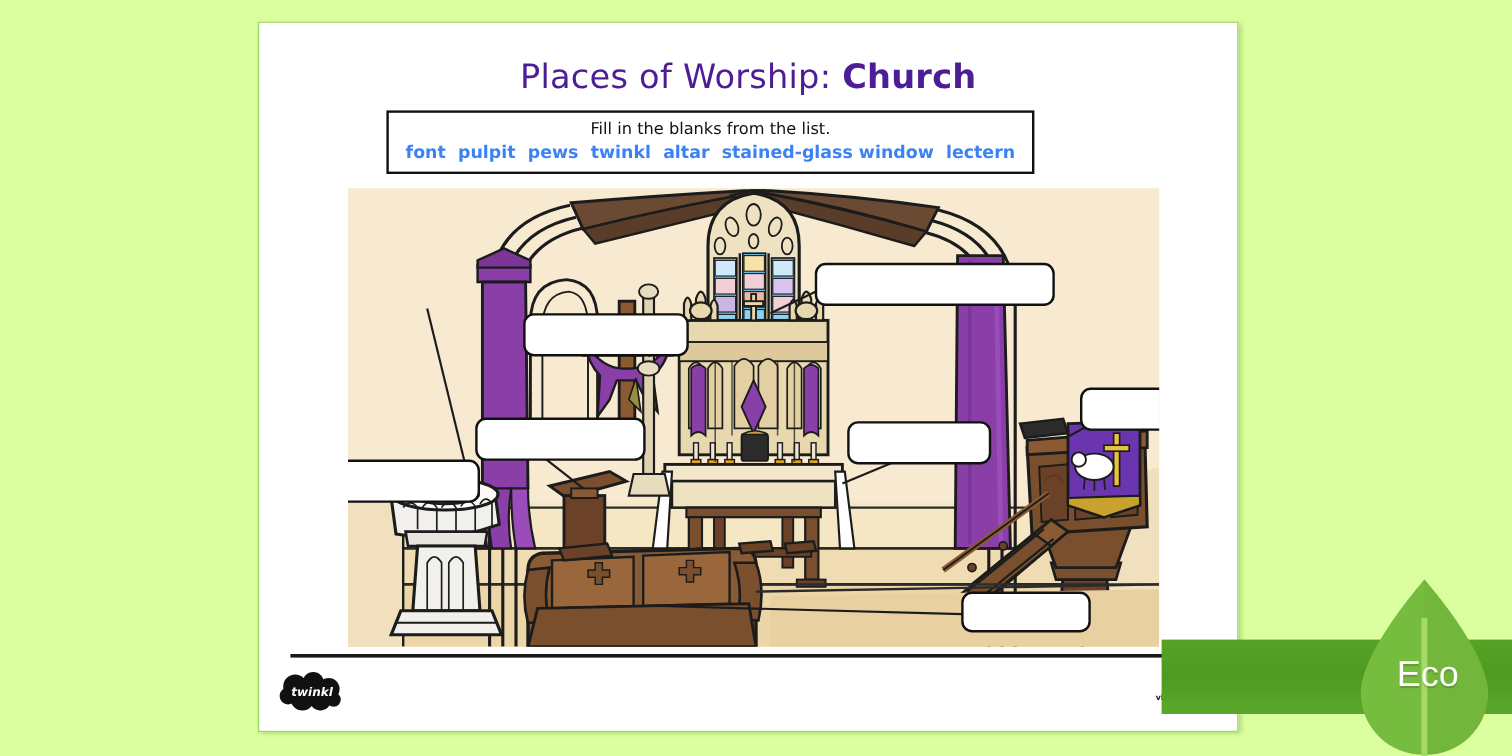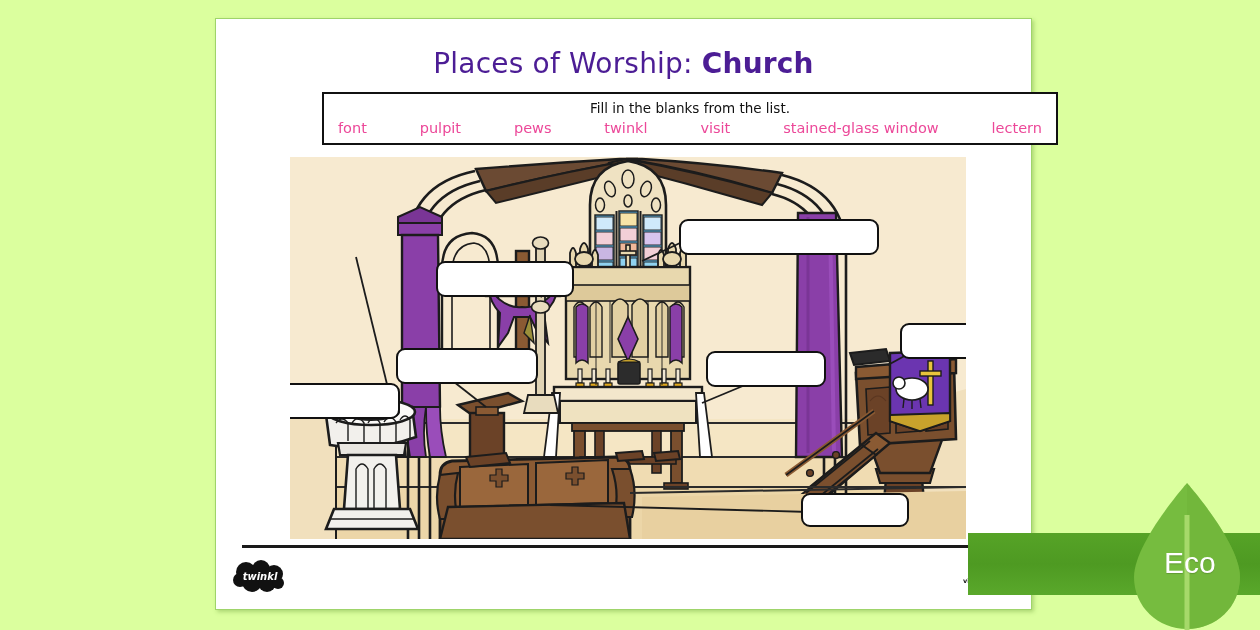--- a/index.html
+++ b/index.html
@@ -42,41 +42,41 @@
     letter-spacing: 0.2px;
     white-space: nowrap;
   }
   #title .bold { font-weight: bold; }
 
   
   #wordbank {
     position: absolute;
     left: 106px;
     top: 73px;
-    width: 736px;
+    width: 540px;
     border: 2px solid #111;
     background: #fff;
     padding: 6px 8px 7px 8px;
   }
   #wordbank-instruction {
     text-align: center;
     font-family: "DejaVu Sans", sans-serif;
     font-size: 13.5px;
     color: #111;
     margin-bottom: 4px;
   }
   #wordbank-words {
     display: flex;
     justify-content: space-between;
     align-items: center;
     padding: 0 6px;
     font-family: "DejaVu Sans", sans-serif;
     font-size: 14.5px;
-    font-weight: normal;
-    color: #ec4899;
+    font-weight: bold;
+    color: #3b82f6;
   }
   #wordbank-words span { white-space: nowrap; }
 
   
   #illus {
     position: absolute;
     left: 74px;
     top: 138px;
     width: 676px;
     height: 382px;
@@ -182,21 +182,21 @@
     </span>
   </div>
 
   <div id="wordbank">
     <div id="wordbank-instruction">Fill in the blanks from the list.</div>
     <div id="wordbank-words">
       <span>font</span>
       <span>pulpit</span>
       <span>pews</span>
       <span>twinkl</span>
-      <span>visit</span>
+      <span>altar</span>
       <span>stained-glass window</span>
       <span>lectern</span>
     </div>
   </div>
 
   <div id="illus">
 
     <svg class="scene" width="676" height="382" viewBox="0 0 676 382">
       <defs>
         <linearGradient id="floorG" x1="0" y1="0" x2="0" y2="1">

